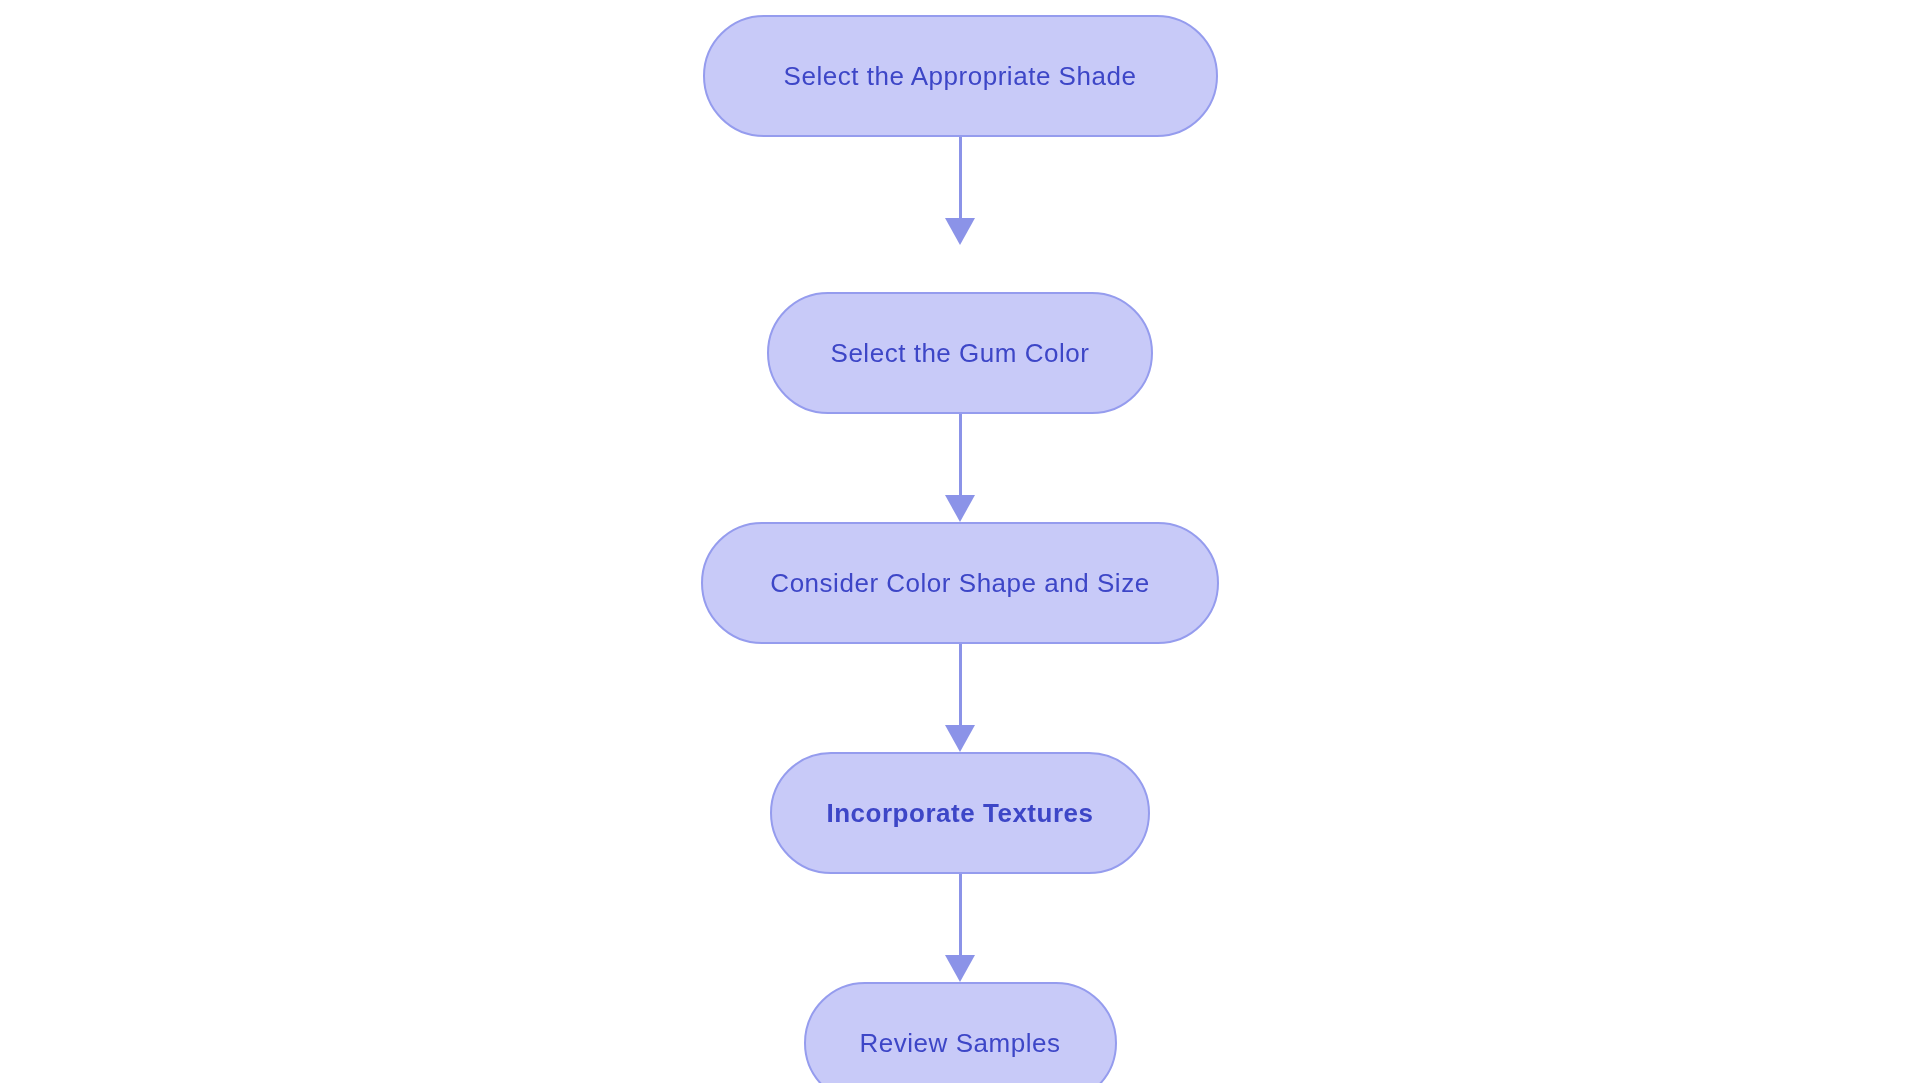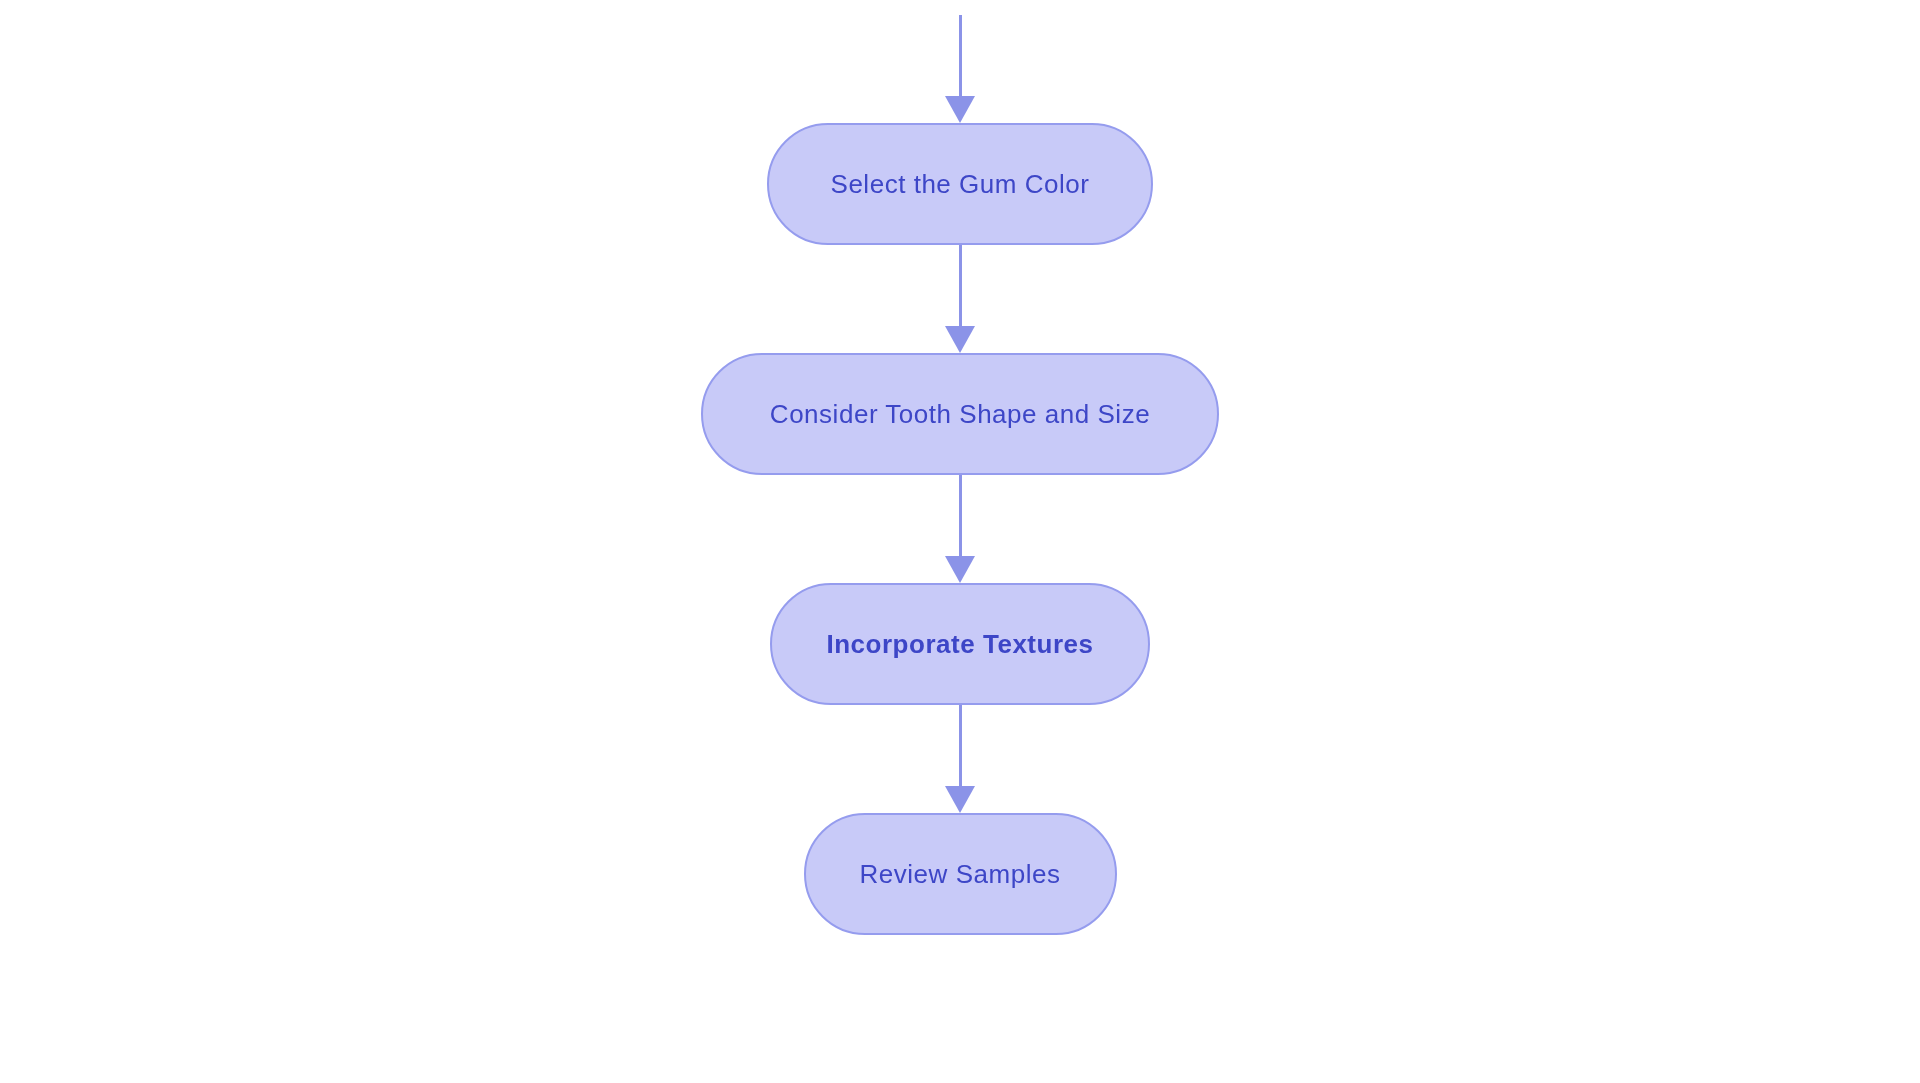--- a/index.html
+++ b/index.html
@@ -34,21 +34,21 @@
     border: 2px solid var(--node-border);
     display: flex;
     align-items: center;
     justify-content: center;
     color: var(--text-color);
     font-size: 26px;
     letter-spacing: 0.02em;
     flex: 0 0 auto;
   }
   .node.n1 { width: 515px; }
-  .node.n2 { width: 386px; }
+  .node.n2 { width: 386px; margin-top: 47px; }
   .node.n3 { width: 518px; }
   .node.n4 { width: 380px; font-weight: bold; }
   .node.n5 { width: 313px; }
   .connector {
     height: 108px;
     display: flex;
     flex-direction: column;
     align-items: center;
     flex: 0 0 auto;
   }
@@ -65,37 +65,40 @@
     border-top: 27px solid var(--arrow-color);
     margin-top: -1px;
     flex: 0 0 auto;
   }
 </style>
 </head>
 <body>
 
 <div class="canvas">
 
+  <div class="node n1">
+    <span>Select the Appropriate Shade</span>
+  </div>
 
   <div class="connector">
     <div class="line"></div>
     <div class="head"></div>
   </div>
 
   <div class="node n2">
     <span>Select the Gum Color</span>
   </div>
 
   <div class="connector">
     <div class="line"></div>
     <div class="head"></div>
   </div>
 
   <div class="node n3">
-    <span>Consider Tooth Shape and Size</span>
+    <span>Consider Color Shape and Size</span>
   </div>
 
   <div class="connector">
     <div class="line"></div>
     <div class="head"></div>
   </div>
 
   <div class="node n4">
     <span>Incorporate Textures</span>
   </div>

